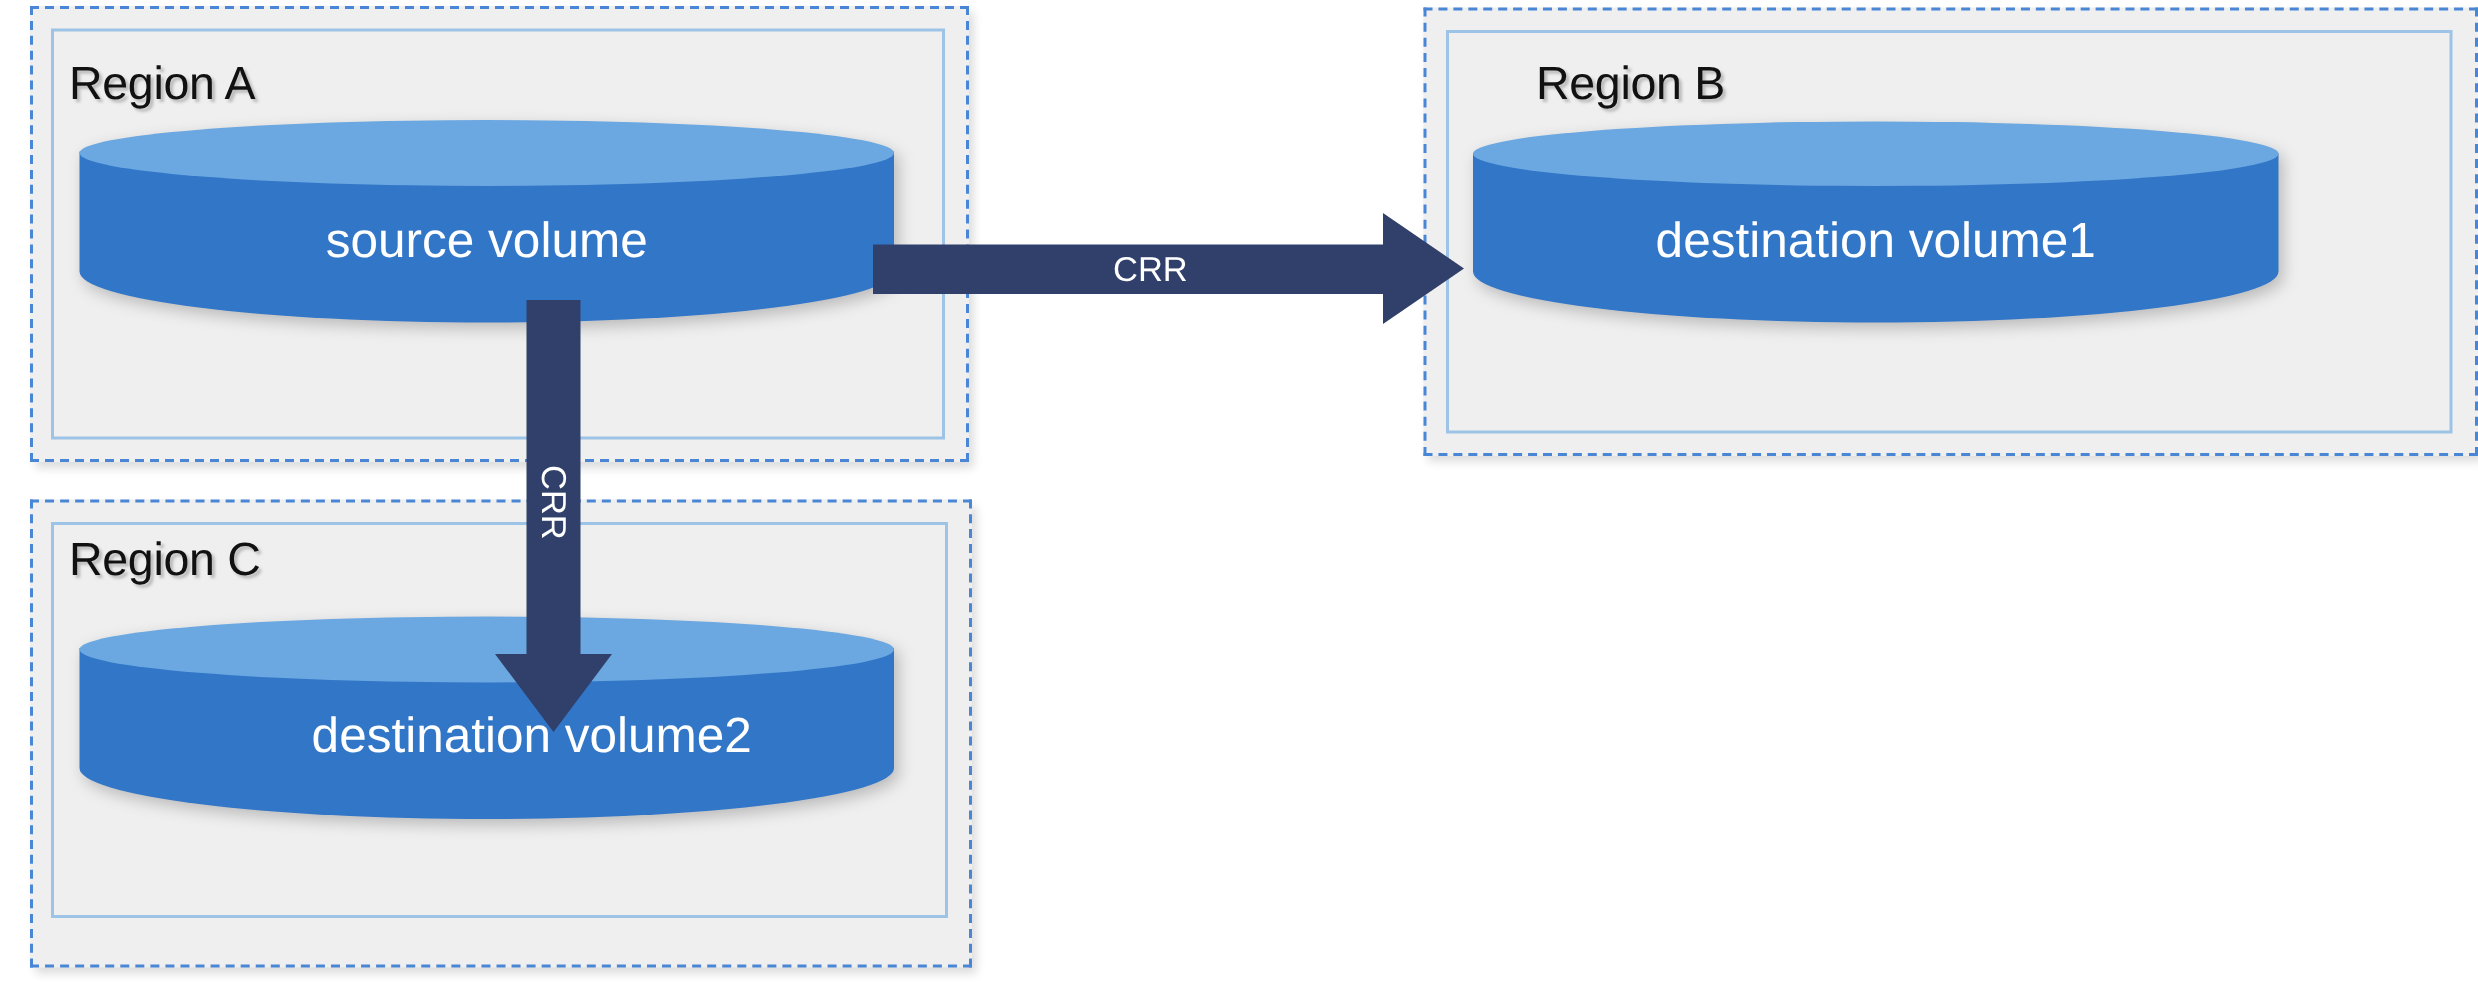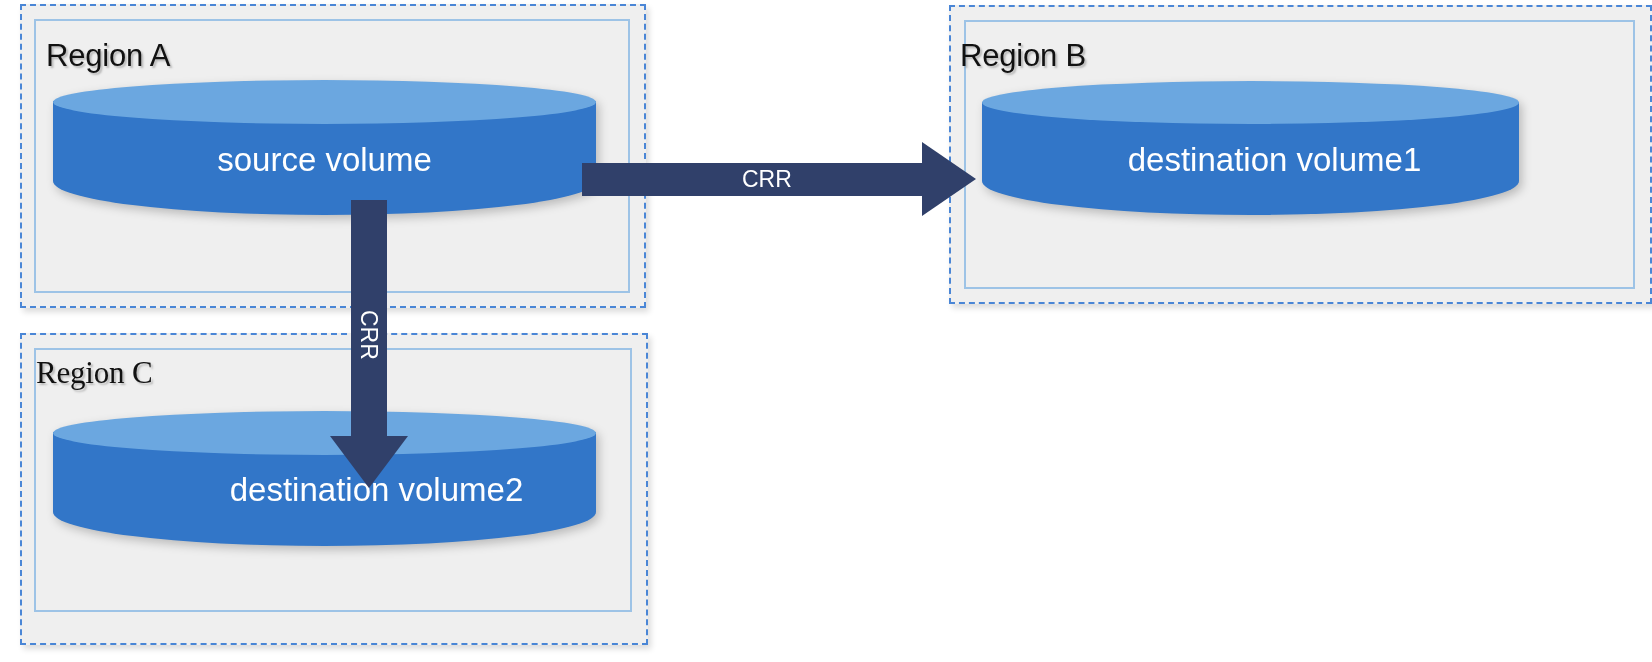--- a/index.html
+++ b/index.html
@@ -157,39 +157,39 @@
   <div class="cylinder" style="left:37px; top:80px; width:543px; height:135px;">
     <div class="cyl-body" style="top:21px; height:114px;"></div>
     <div class="cyl-top" style="height:44px;"></div>
   </div>
   <div class="cyl-label" style="left:37px; top:143px; width:543px;">source volume</div>
 
   <div class="region-outer" style="left:933px; top:5px; width:703px; height:299px;">
   </div>
   <div class="region-inner" style="left:948px; top:20px; width:671px; height:269px;">
   </div>
-  <div class="region-label" style="left:944px; top:40px;text-align:center;">Region B</div>
+  <div class="region-label" style="left:1008px; top:40px;text-align:center;">Region B</div>
 
   <div class="cylinder" style="left:966px; top:81px; width:537px; height:134px;">
     <div class="cyl-body" style="top:21px; height:113px;"></div>
     <div class="cyl-top" style="height:43px;"></div>
   </div>
-  <div class="cyl-label" style="left:966px; top:143px; width:537px;padding-left:24px;">destination volume1</div>
+  <div class="cyl-label" style="left:966px; top:143px; width:537px;">destination volume1</div>
 
   <div class="region-outer" style="left:4px; top:333px; width:628px; height:312px;">
   </div>
   <div class="region-inner" style="left:18px; top:348px; width:598px; height:264px;">
   </div>
-  <div class="region-label" style="left:20px; top:357px;font-family:Liberation Serif, serif;">Region C</div>
+  <div class="region-label" style="left:30px; top:357px;">Region C</div>
 
   <div class="cylinder" style="left:37px; top:411px; width:543px; height:135px;">
     <div class="cyl-body" style="top:21px; height:114px;"></div>
     <div class="cyl-top" style="height:44px;"></div>
   </div>
-  <div class="cyl-label" style="left:37px; top:473px; width:603px;padding-left:22px;">destination volume2</div>
+  <div class="cyl-label" style="left:37px; top:473px; width:603px;">destination volume2</div>
 
   <div class="arrow-h" style="left:566px; top:142px; width:394px; height:75px;">
     <div class="shaft" style="width:345px;"></div>
     <div class="head"></div>
     <div class="arrow-text" style="left:160px;">CRR</div>
   </div>
 
   <div class="arrow-v" style="left:314px; top:200px; width:78px; height:288px;">
     <div class="shaft" style="height:240px;"></div>
     <div class="head"></div>

